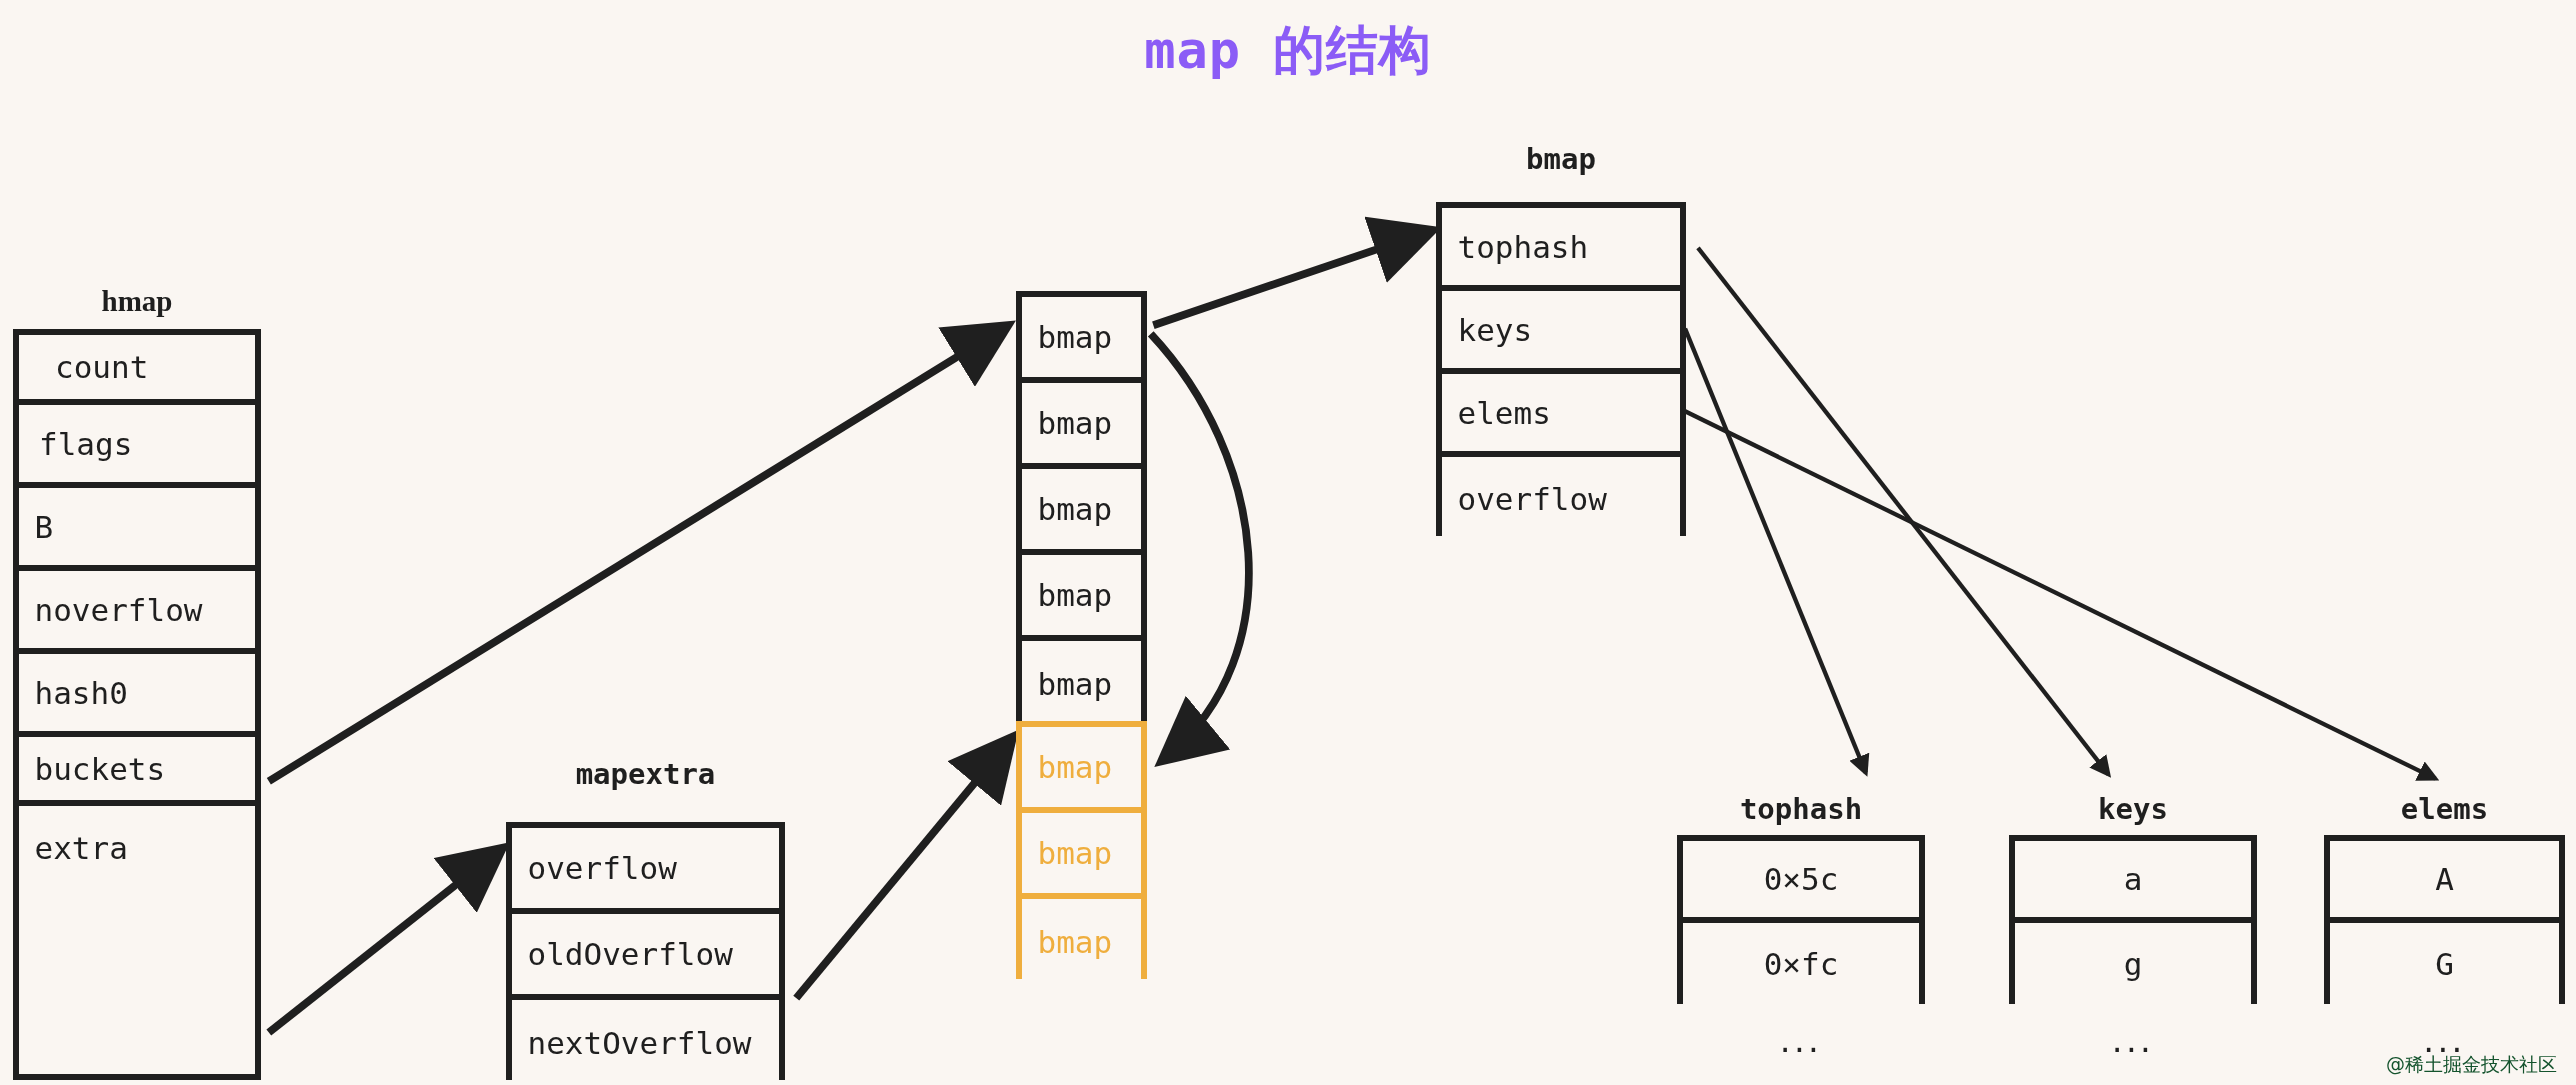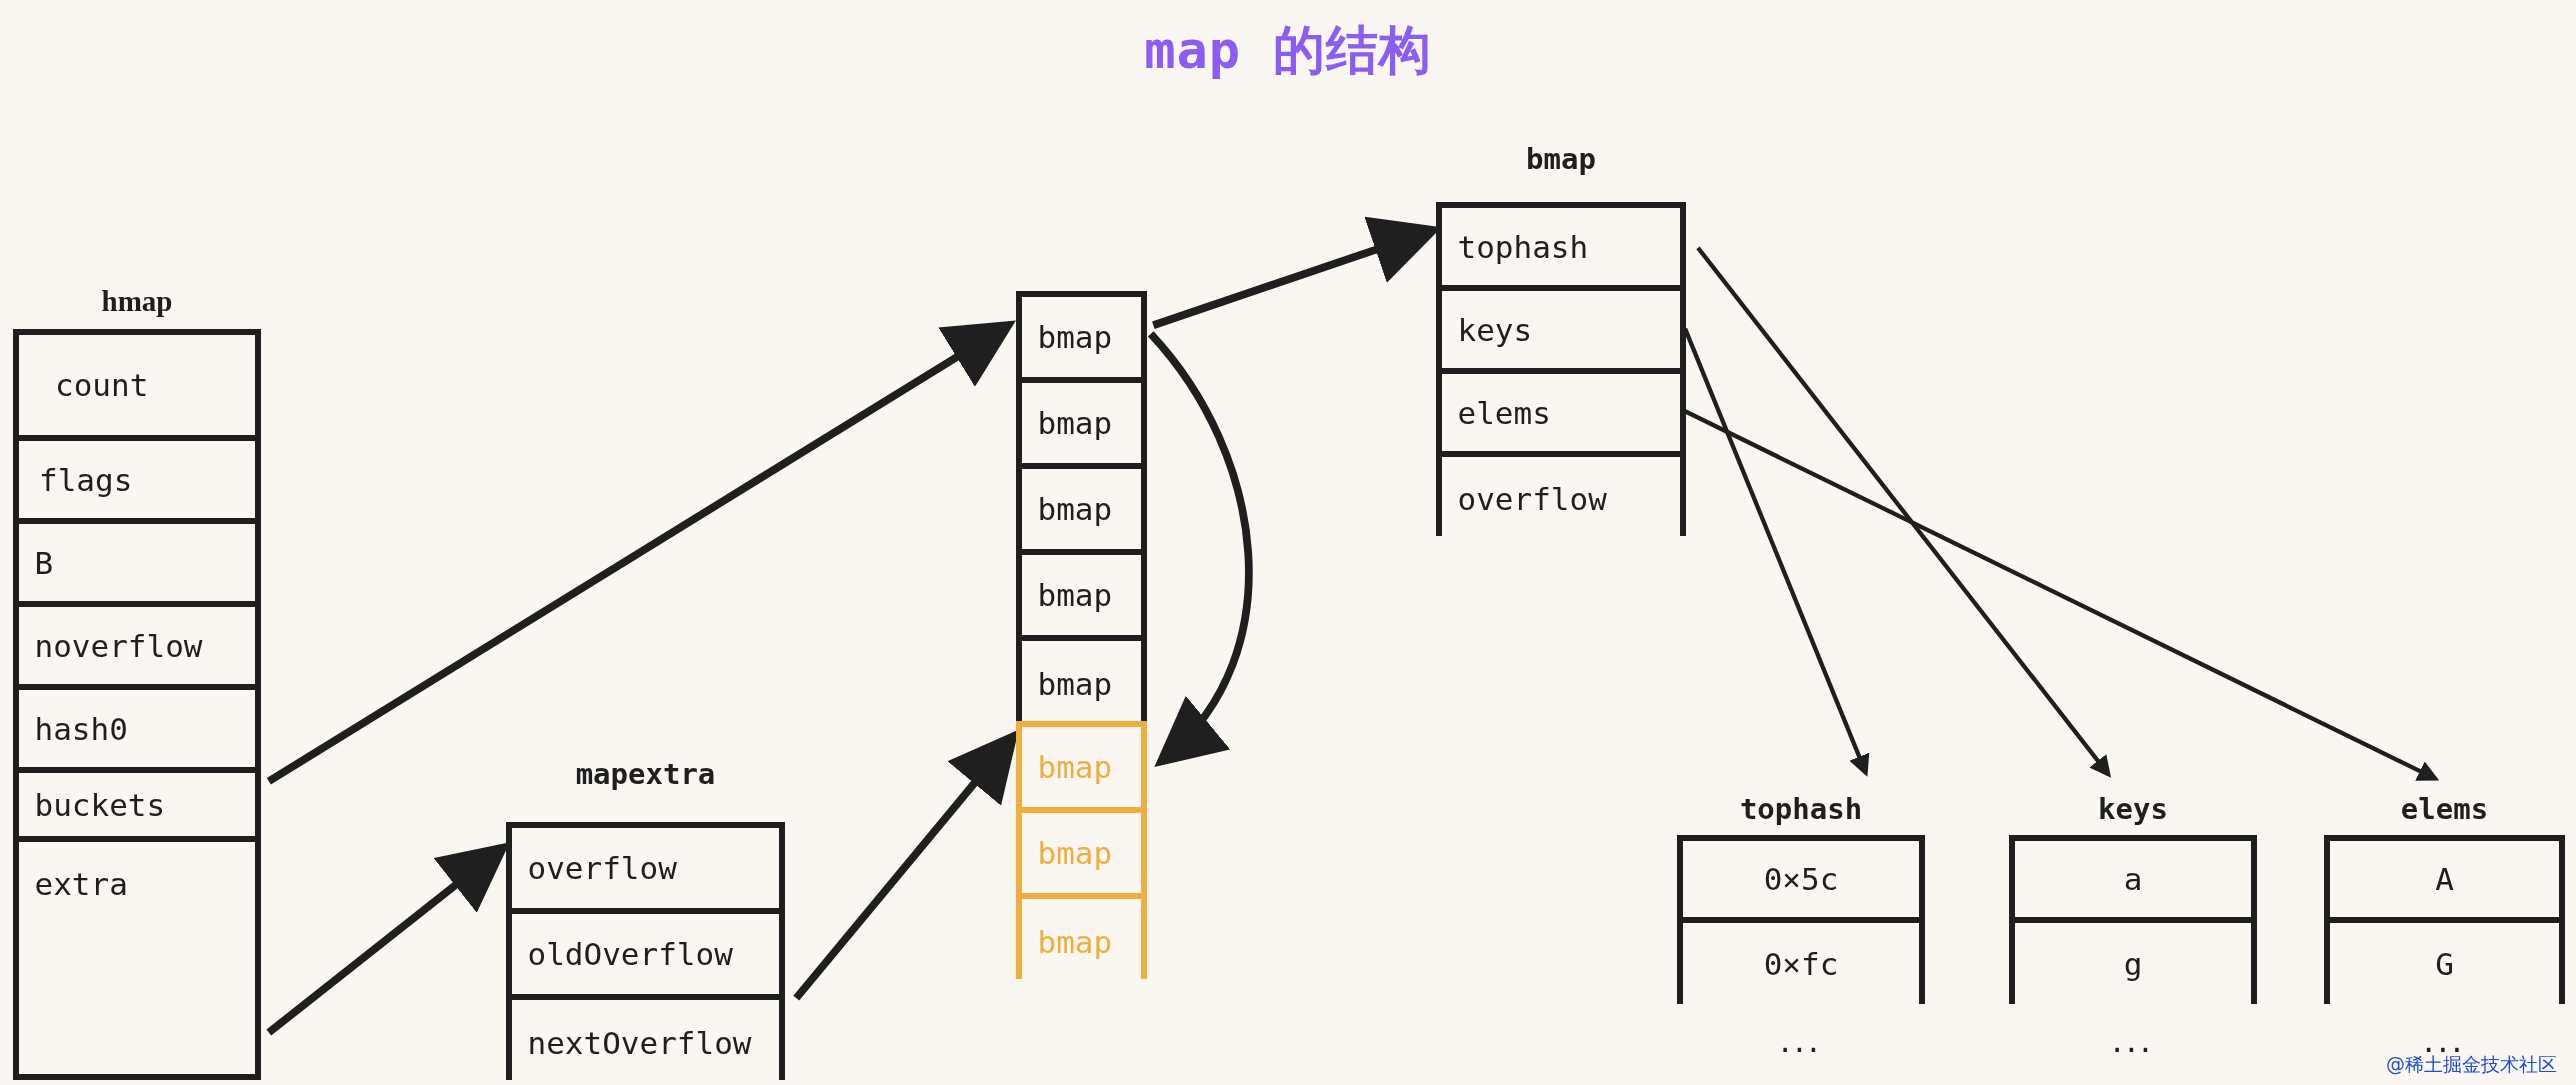--- a/index.html
+++ b/index.html
@@ -62,21 +62,21 @@
     color:#1F1F1F;
     text-align:center;
     letter-spacing:3.4px;
     font-family:"DejaVu Sans", sans-serif;
   }
 
   .watermark {
     position:absolute;
     right:19px; bottom:6.9px;
     font-size:19px;
-    color:#1d4ed8;
+    color:#14532d;
     font-family:"DejaVu Sans", sans-serif;
     white-space:nowrap;
   }
 
   svg.links { position:absolute; left:0; top:0; width:2576px; height:1085px; pointer-events:none; }
 </style>
 </head>
 <body>
 
 <div id="stage">
@@ -108,21 +108,21 @@
 
     <line x1="1973" y1="288" x2="2450" y2="900" stroke="#1F1F1F" stroke-width="5" marker-end="url(#ah-thin)"></line>
 
     <line x1="1958" y1="382" x2="2168" y2="898" stroke="#1F1F1F" stroke-width="5" marker-end="url(#ah-thin)"></line>
 
     <line x1="1958" y1="478" x2="2830" y2="905" stroke="#1F1F1F" stroke-width="5" marker-end="url(#ah-thin)"></line>
   </svg>
 
   <div class="caption" style="left:13px; top:285px; width:248px;font-family:Liberation Serif, serif;">hmap</div>
   <div class="struct" style="left:13px; top:329px; width:248px; height:751px;">
-    <div class="row" style="height:106px;padding-left:36px;">count</div>
+    <div class="row" style="height:70px;padding-left:36px;">count</div>
     <div class="row" style="height:83px;padding-left:20px;">flags</div>
     <div class="row" style="height:83px;">B</div>
     <div class="row" style="height:83px;text-align:center;">noverflow</div>
     <div class="row" style="height:83px;">hash0</div>
     <div class="row" style="height:69px;">buckets</div>
     <div class="row" style="height:83px;">extra</div>
   </div>
 
   <div class="caption" style="left:506px; top:757px; width:279px;">mapextra</div>
   <div class="struct" style="left:506px; top:822px; width:279px; height:258px;">

